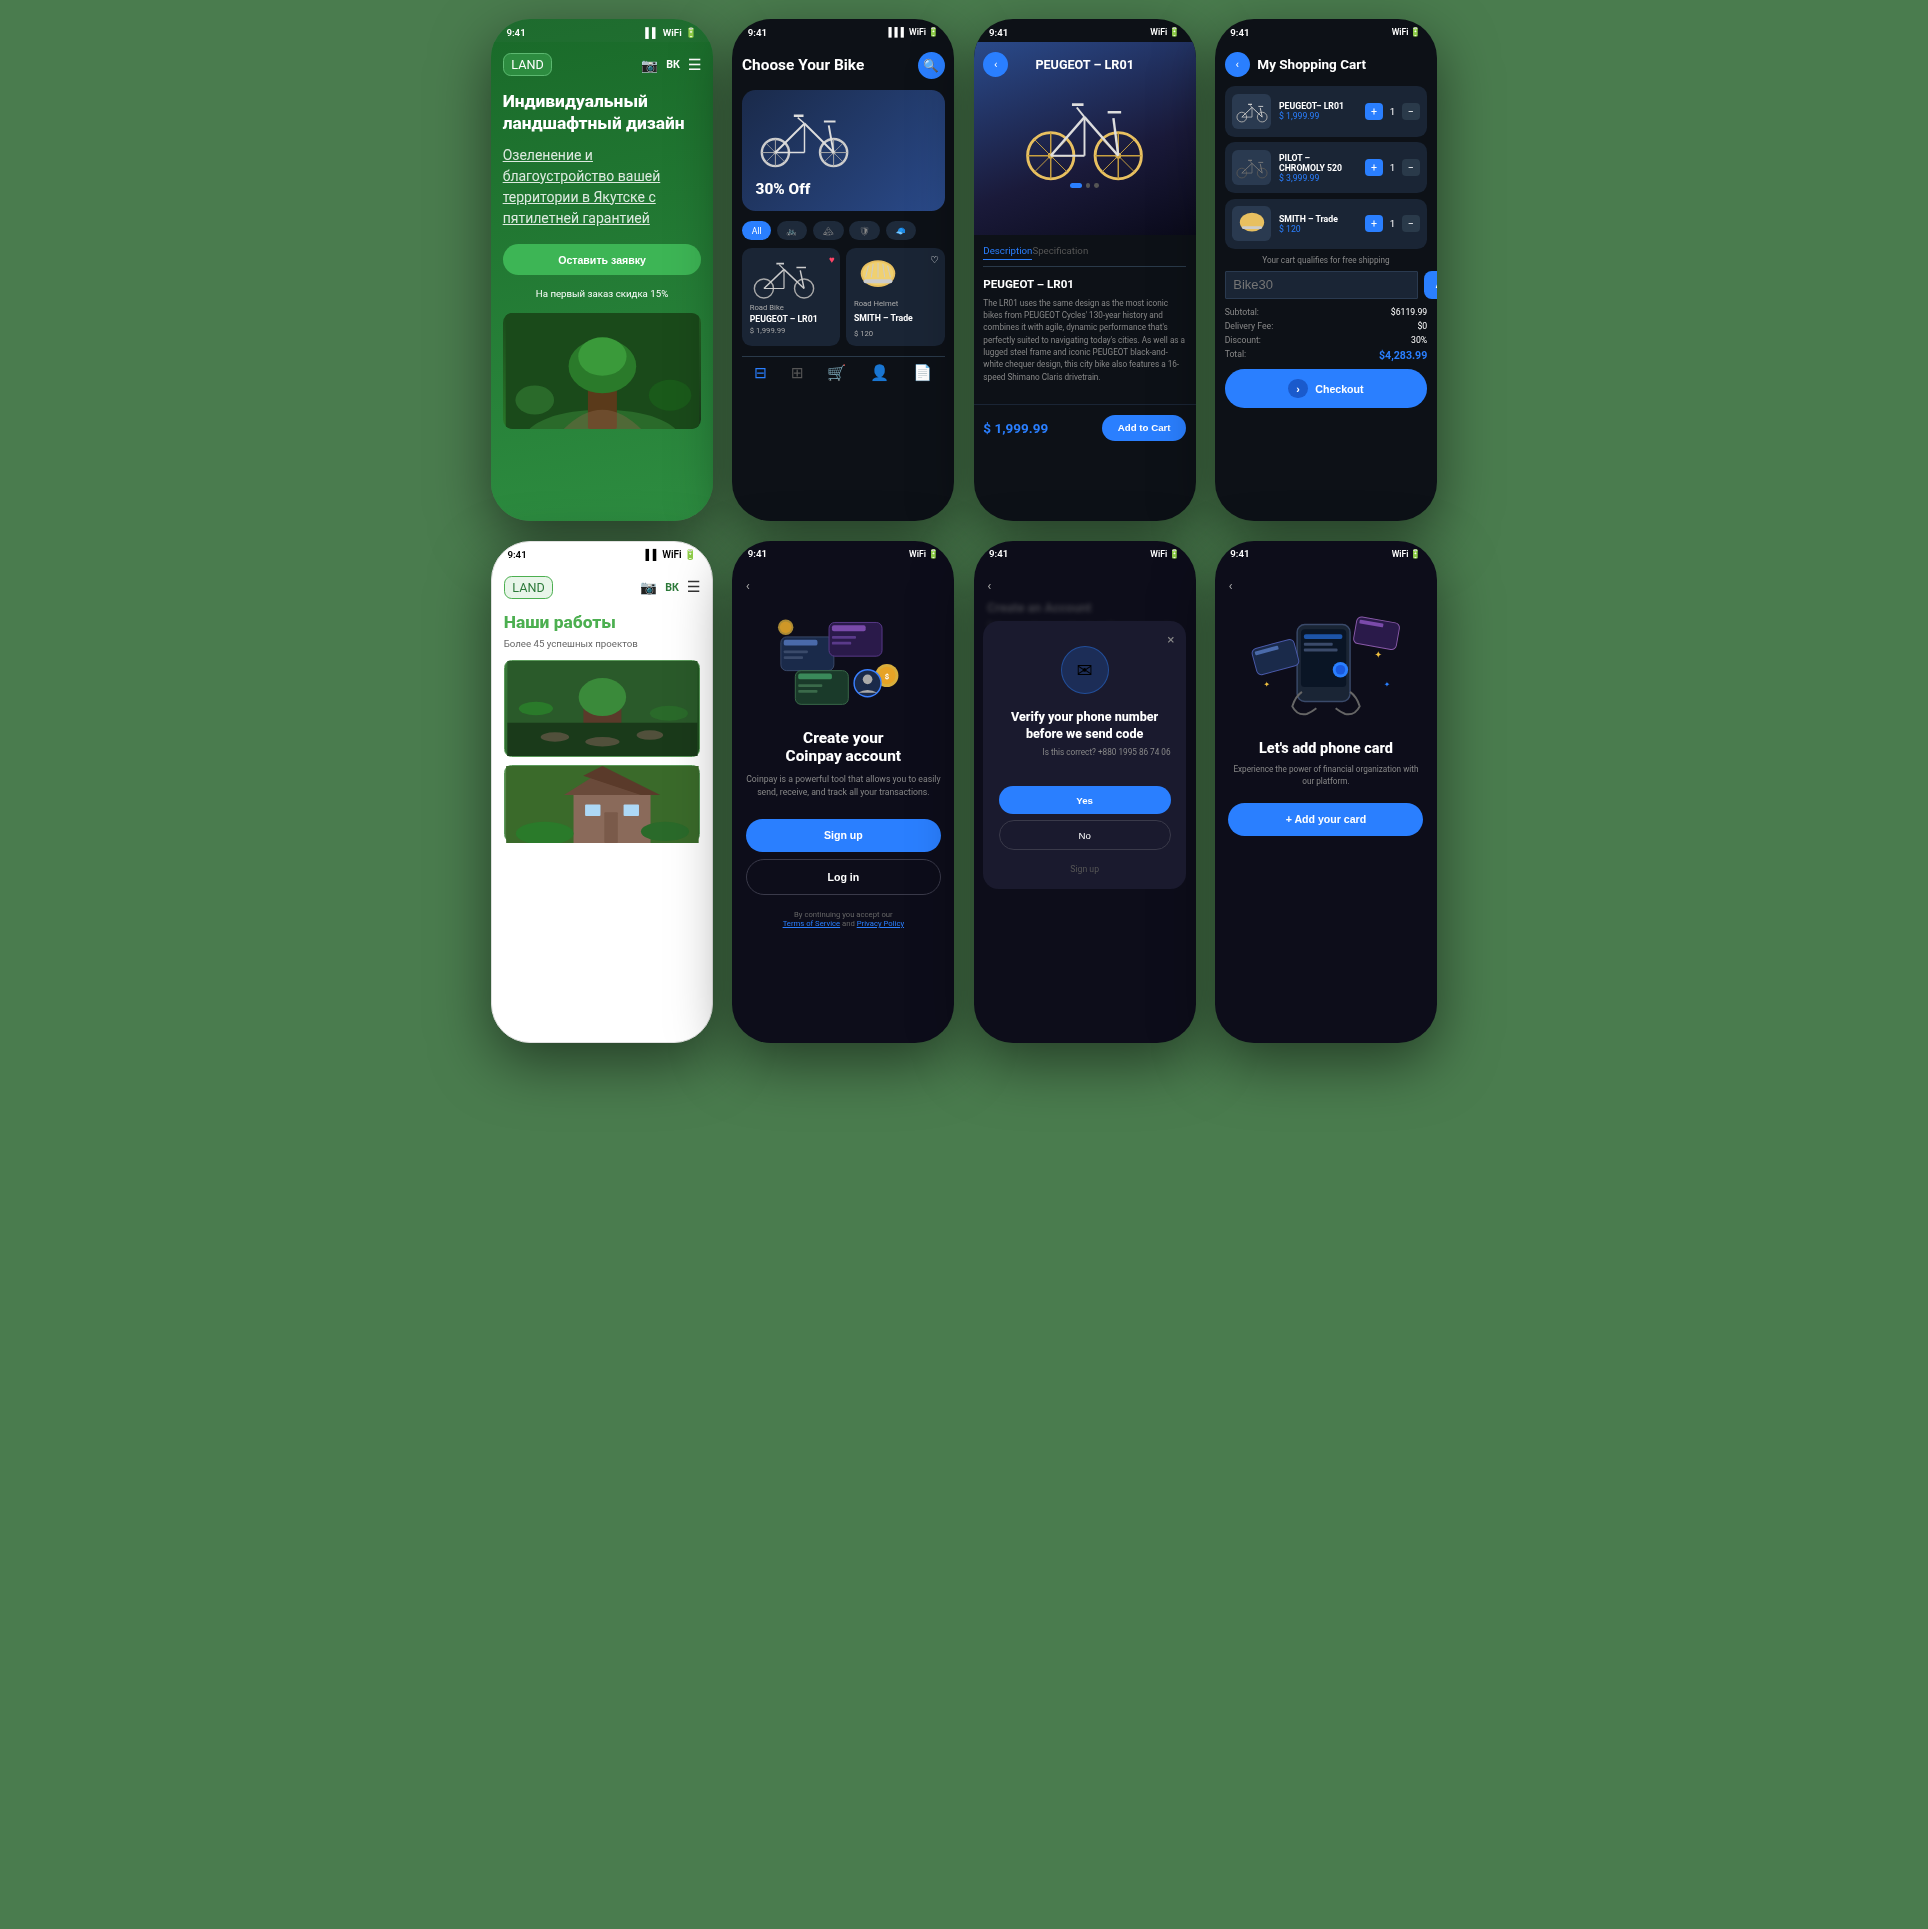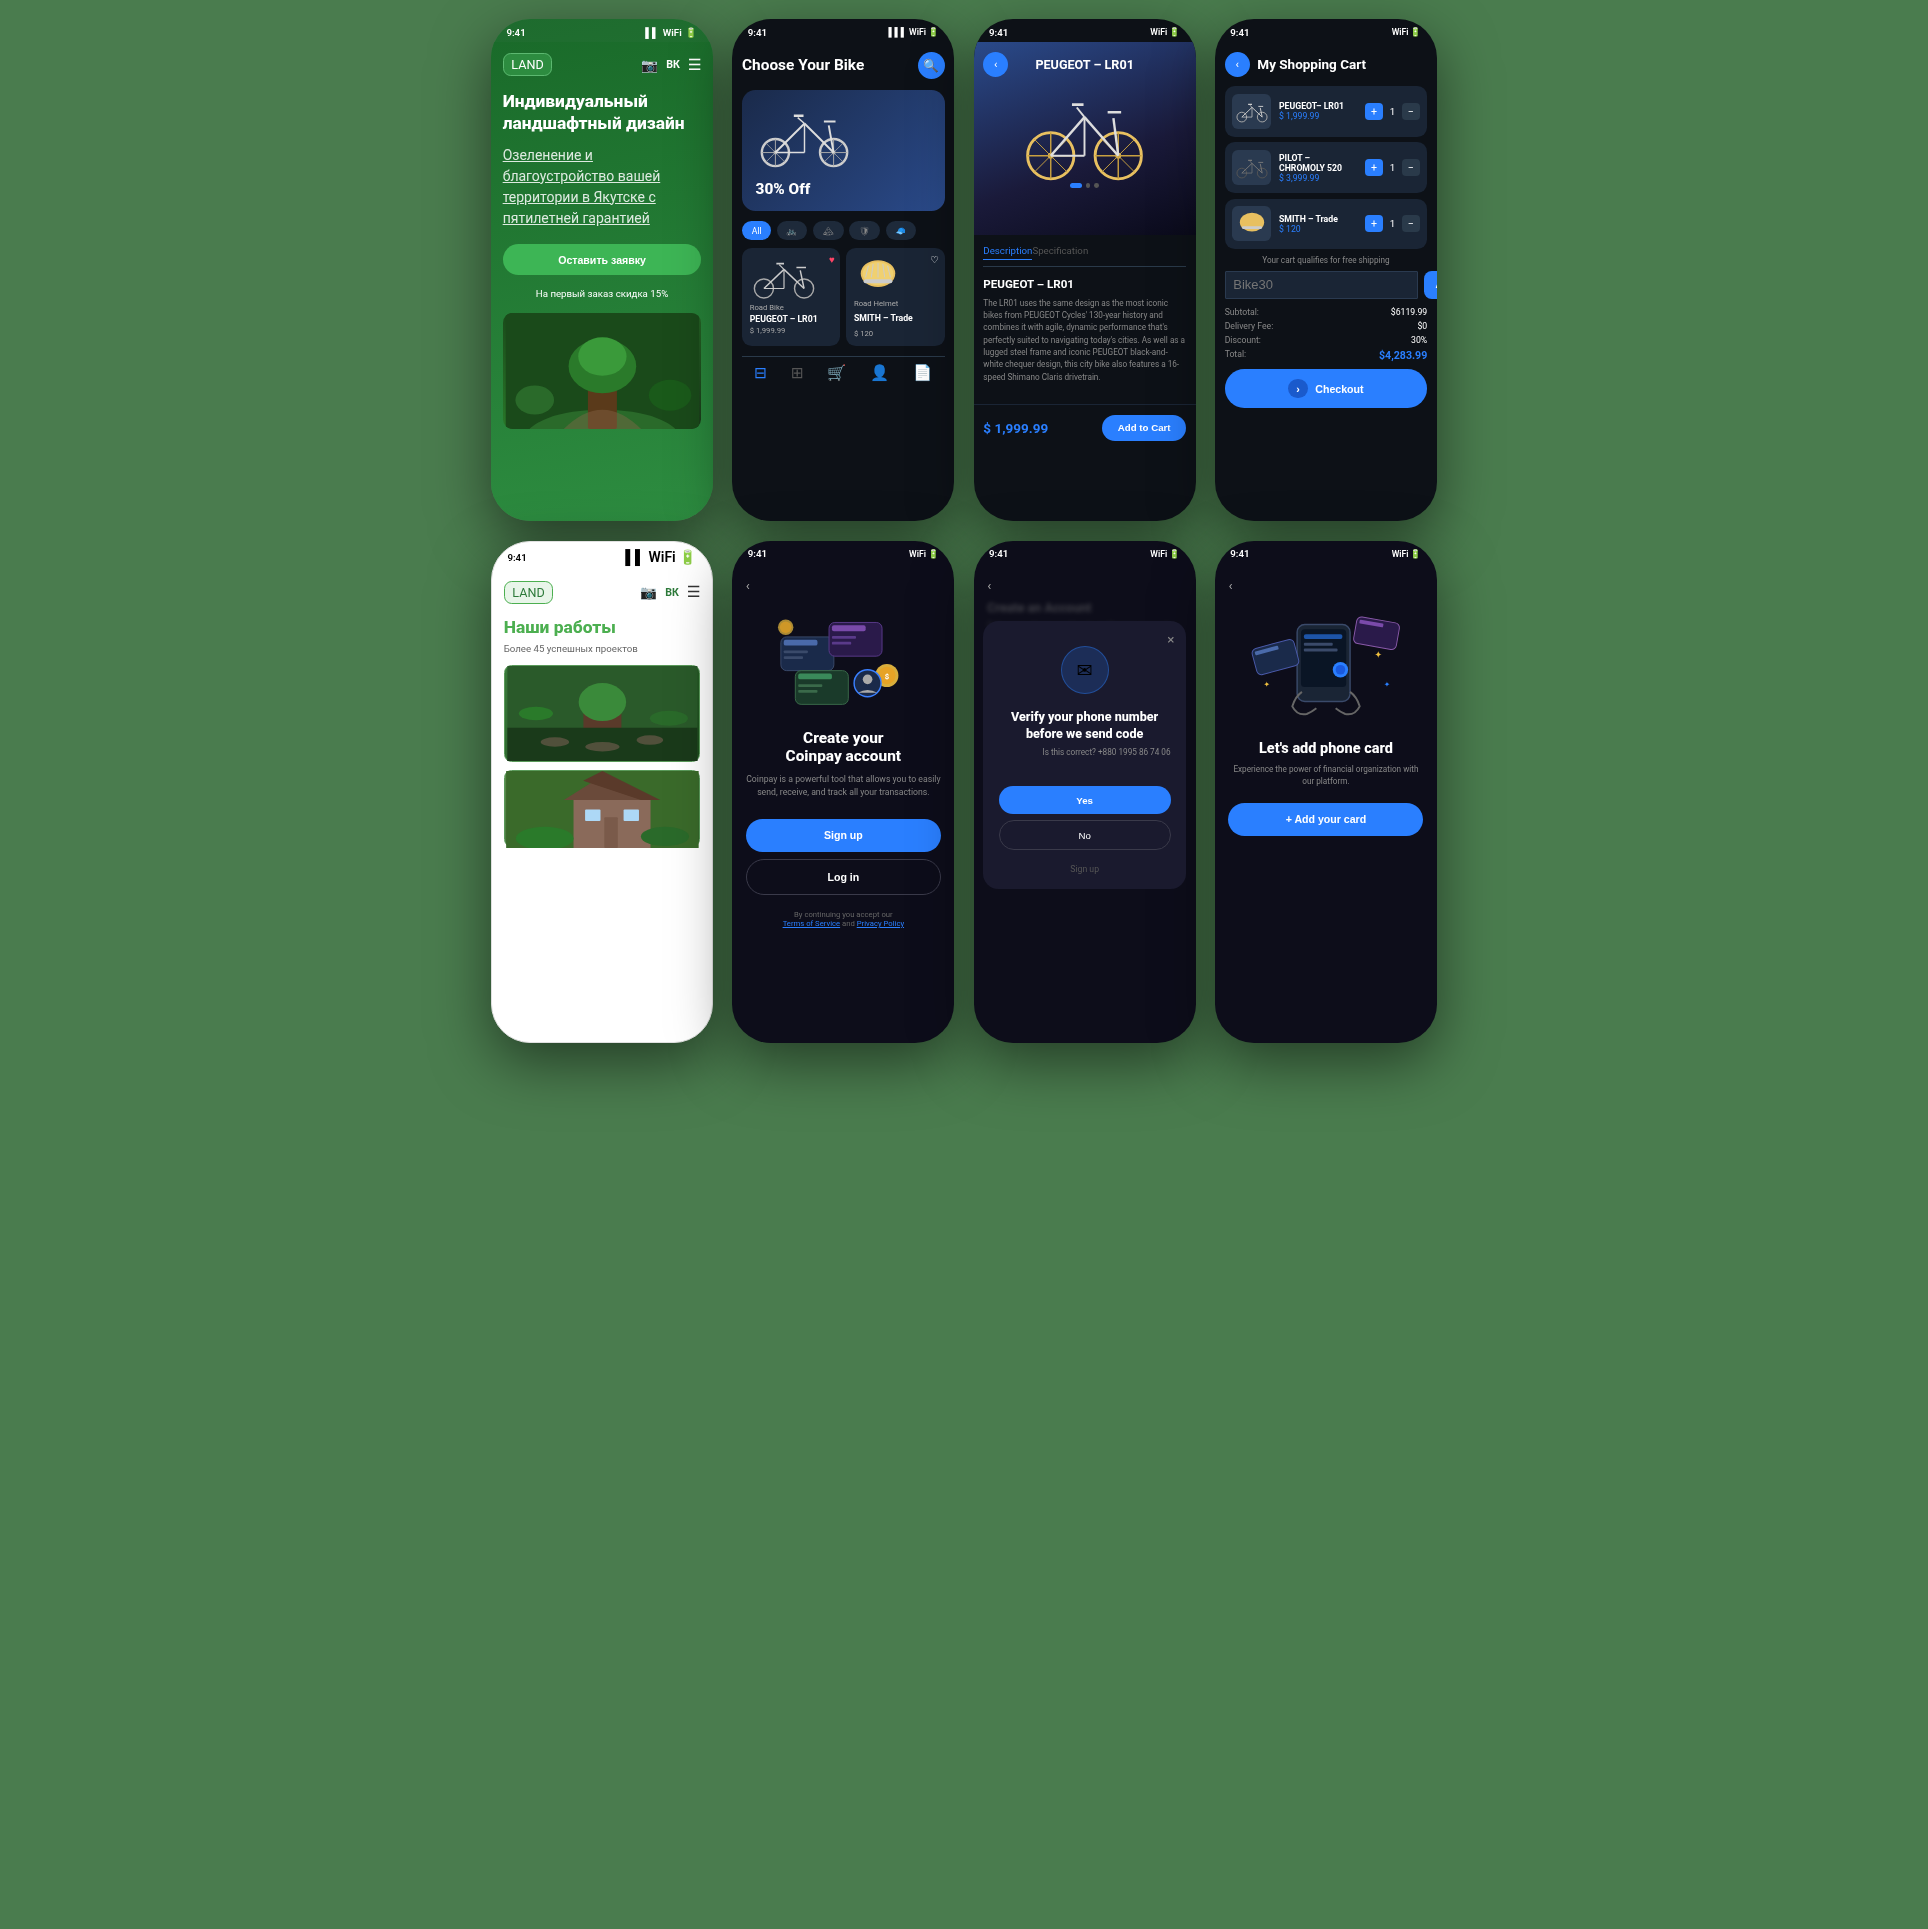--- a/index.html
+++ b/index.html
@@ -851,21 +851,21 @@
   </div>
 
 </div>
 
 <div class="row">
 
   <div class="phone phone-white" style="background:#fff; border: 1.9px solid #e0e0e0; min-height: 502px;">
     <div class="status-bar status-bar-white">
       <span>9:41</span>
       <div class="status-icons">
-        <span style="font-size:14px;">▌▌ WiFi 🔋</span>
+        <span style="font-size:10px;">▌▌ WiFi 🔋</span>
       </div>
     </div>
     <div class="phone5-body">
       <div class="phone5-header">
         <div class="logo-box" style="background:#e8f5e9; border-color:#4CAF50;">
           <span style="color:#2d7a3a;">LAND</span>
         </div>
         <div class="phone1-nav">
           <span style="color:#2d7a3a;font-size:13.5px;">📷</span>
           <span style="color:#2d7a3a;font-size:10.6px;font-weight:700;">ВК</span>

